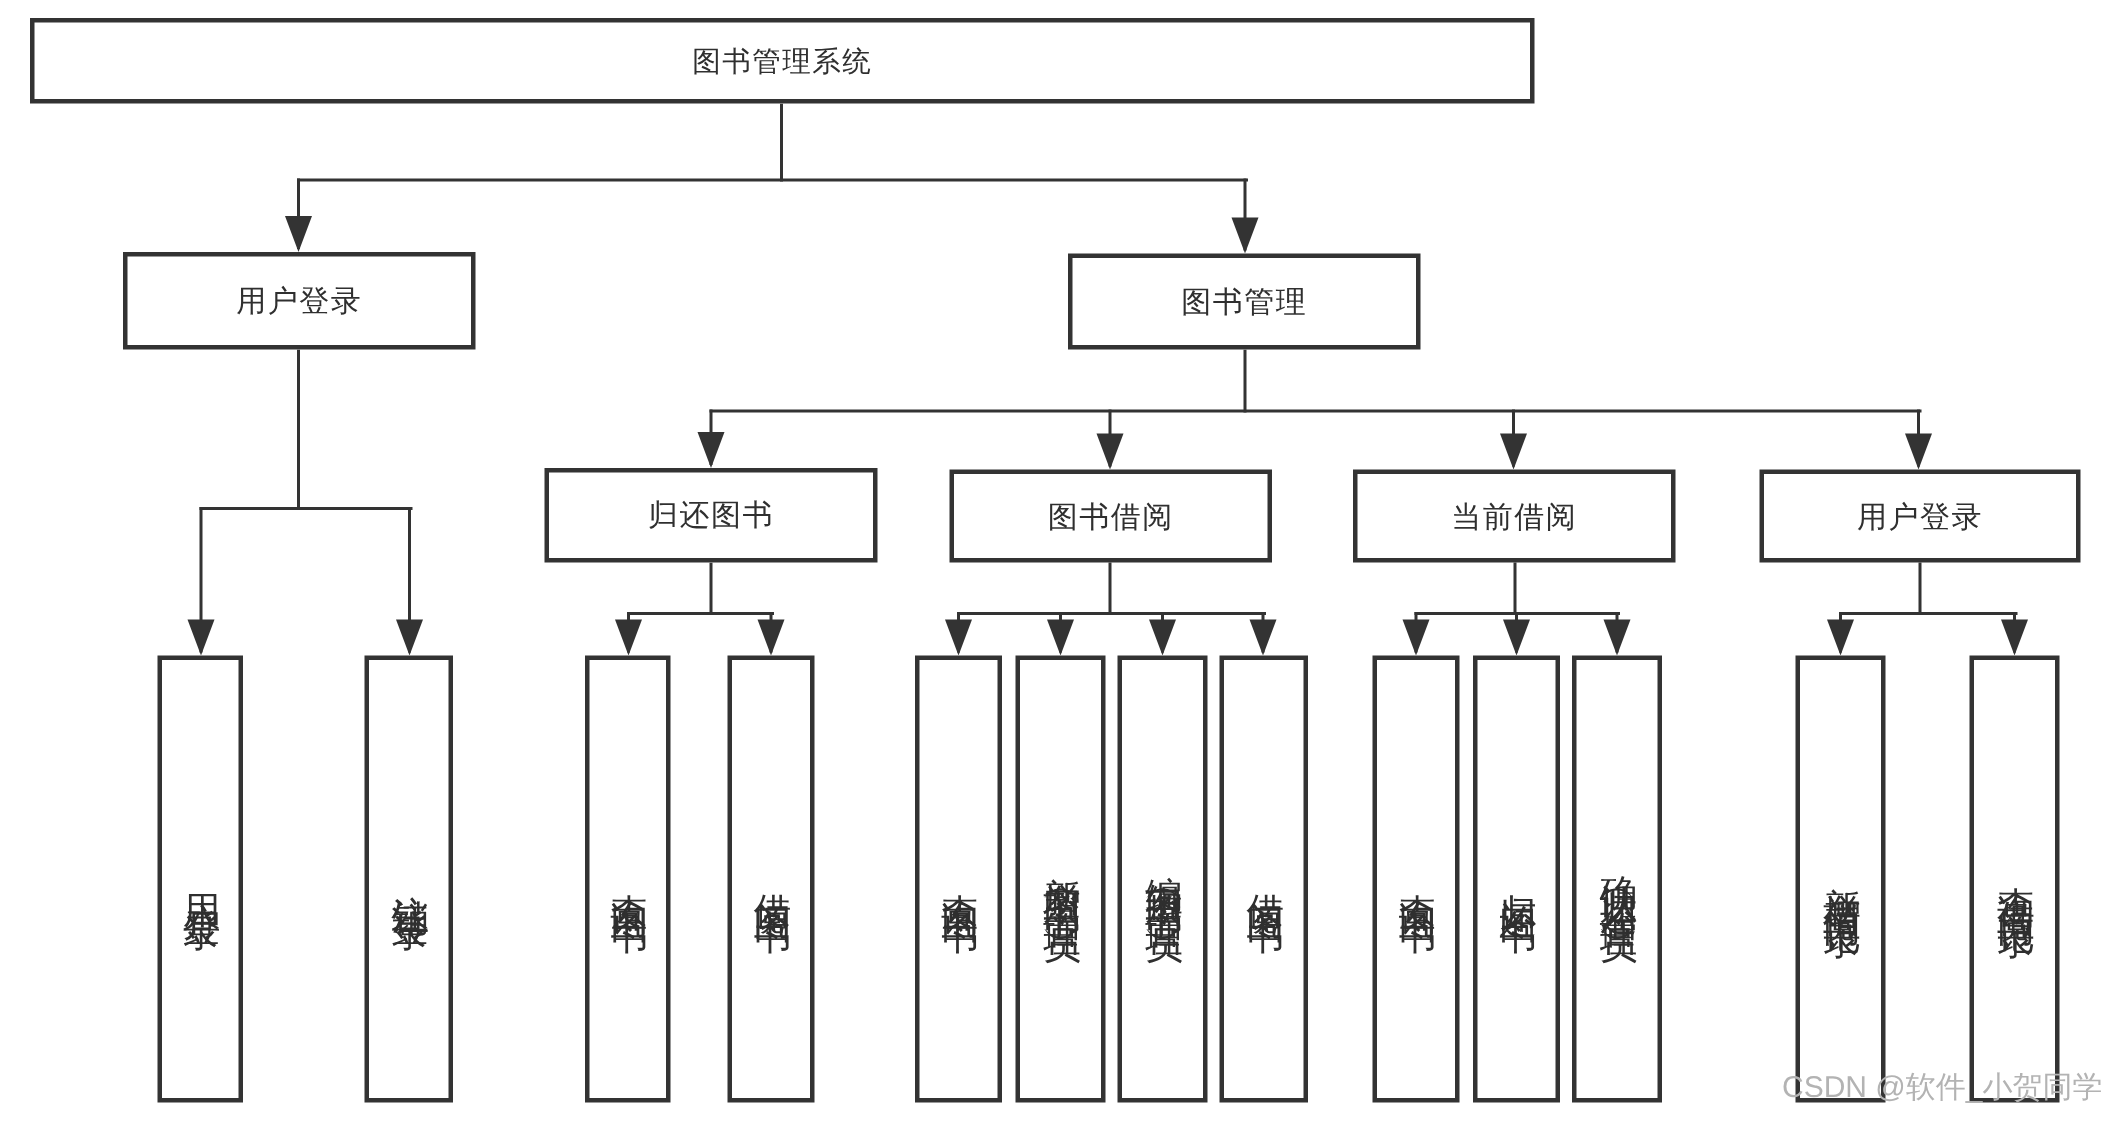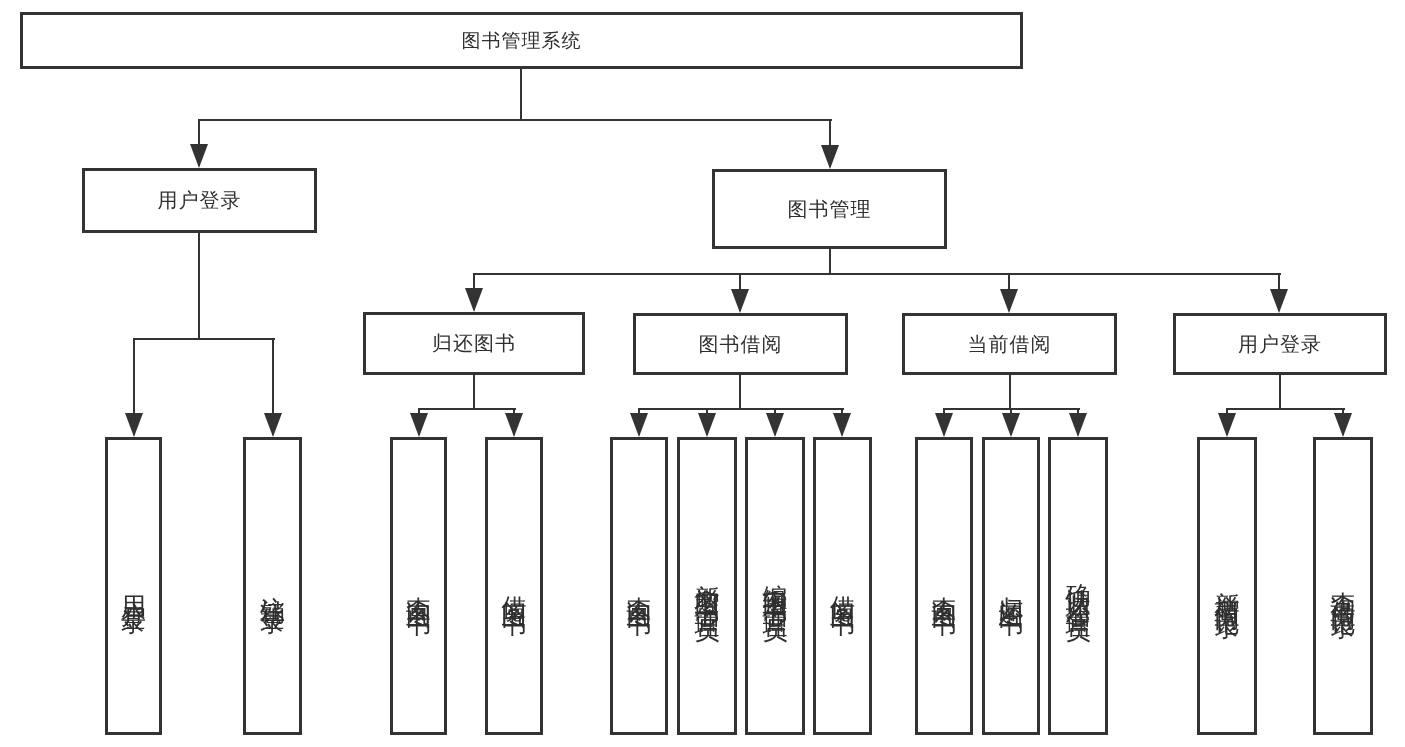--- a/index.html
+++ b/index.html
@@ -89,21 +89,21 @@
   <div class="arrow" style="left:1218px;top:408px;height:29px"></div>
   <div class="arrow" style="left:1334px;top:408px;height:29px"></div>
 
   <div class="box h root" style="left:20px;top:12px;width:1003px;height:57px">
     <span>图书管理系统</span>
   </div>
 
   <div class="box h" style="left:82px;top:168px;width:235px;height:65px">
     <span>用户登录</span>
   </div>
-  <div class="box h" style="left:712px;top:169px;width:235px;height:80px">
+  <div class="box h" style="left:712px;top:169px;width:235px;height:64px">
     <span>图书管理</span>
   </div>
 
   <div class="box h" style="left:363px;top:312px;width:222px;height:63px">
     <span>归还图书</span>
   </div>
   <div class="box h" style="left:633px;top:313px;width:215px;height:62px">
     <span>图书借阅</span>
   </div>
   <div class="box h" style="left:902px;top:313px;width:215px;height:62px">
@@ -150,14 +150,15 @@
     <span>确认归还（管理员）</span>
   </div>
 
   <div class="box v" style="left:1197px;top:437px;width:60px;height:298px">
     <span>新增借阅记录</span>
   </div>
   <div class="box v" style="left:1313px;top:437px;width:60px;height:298px">
     <span>查询借阅记录</span>
   </div>
 
+  <div class="watermark">CSDN @软件_小贺同学</div>
 
 </div>
 
 </body></html>

